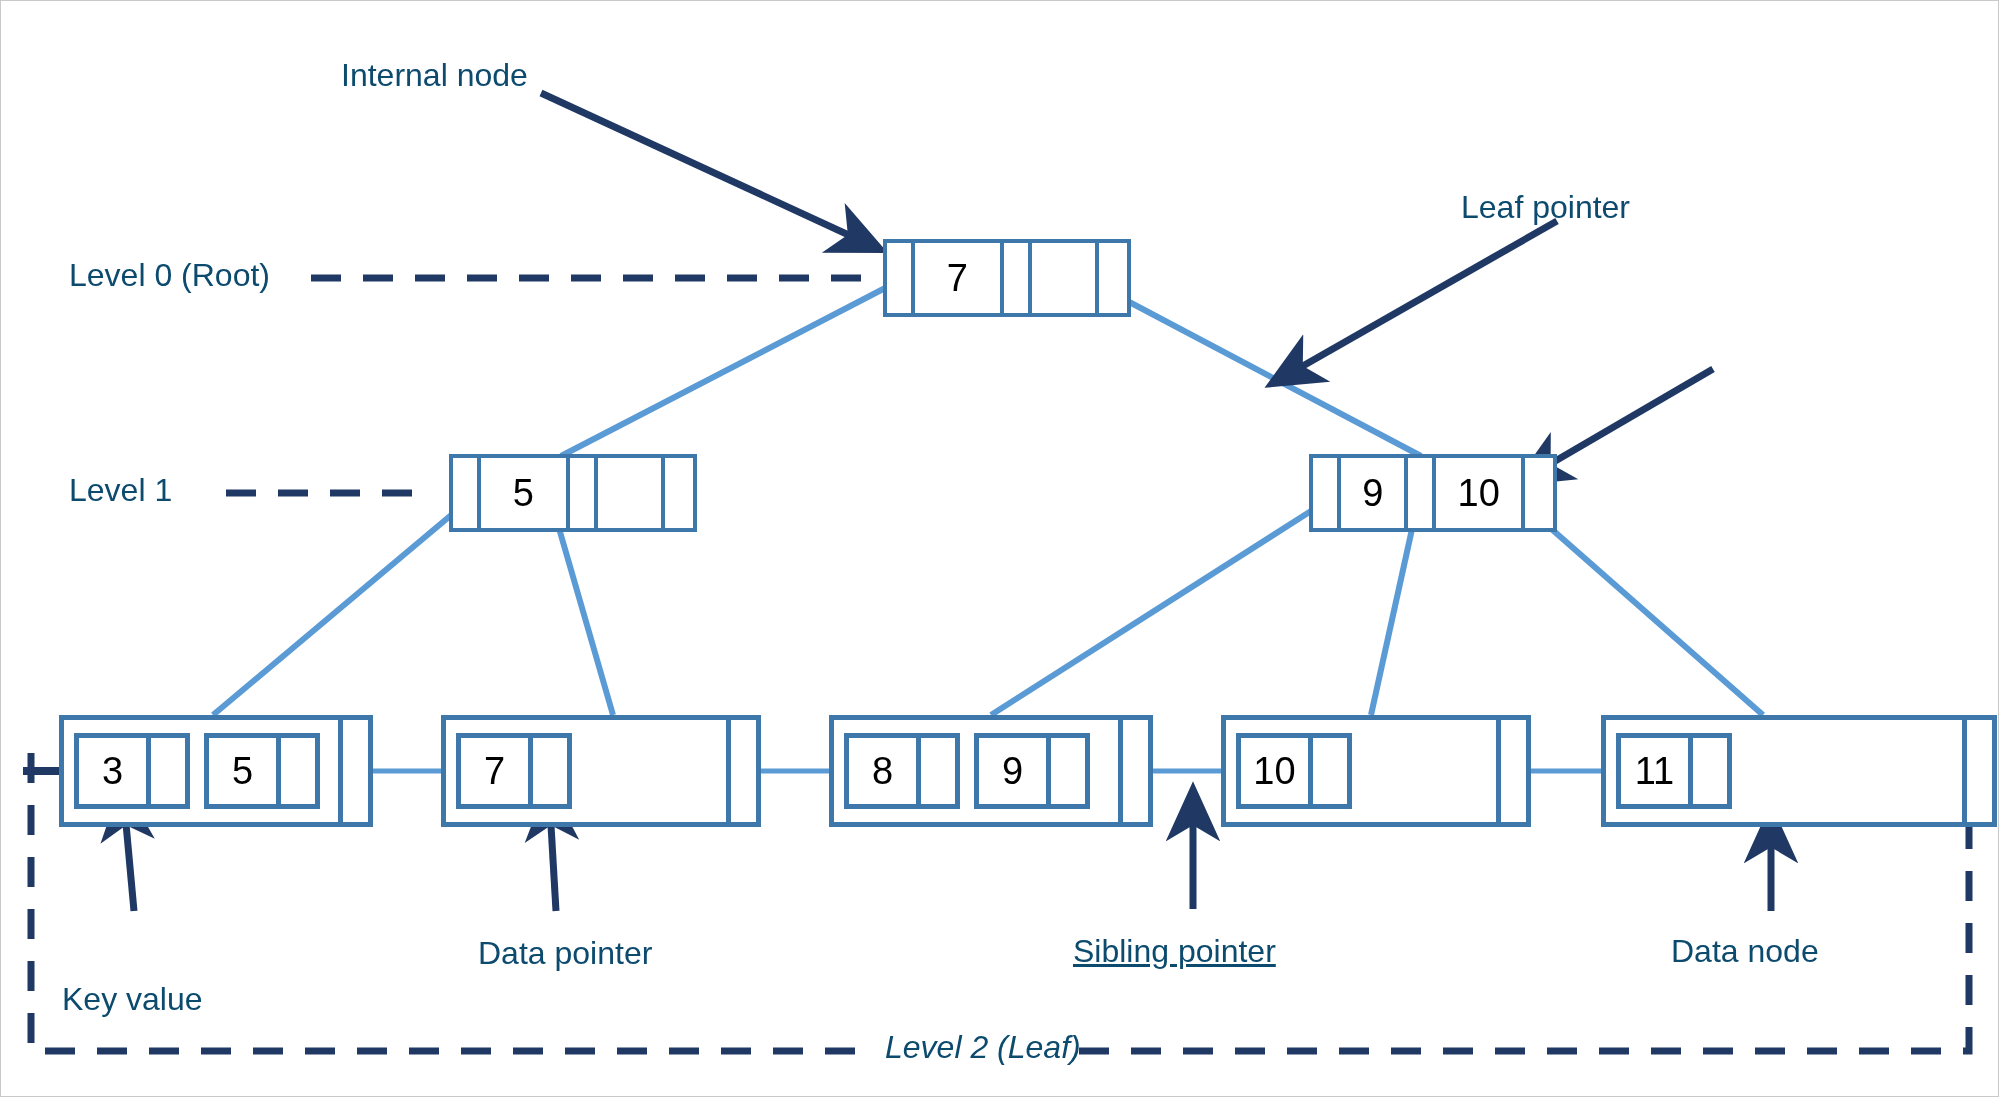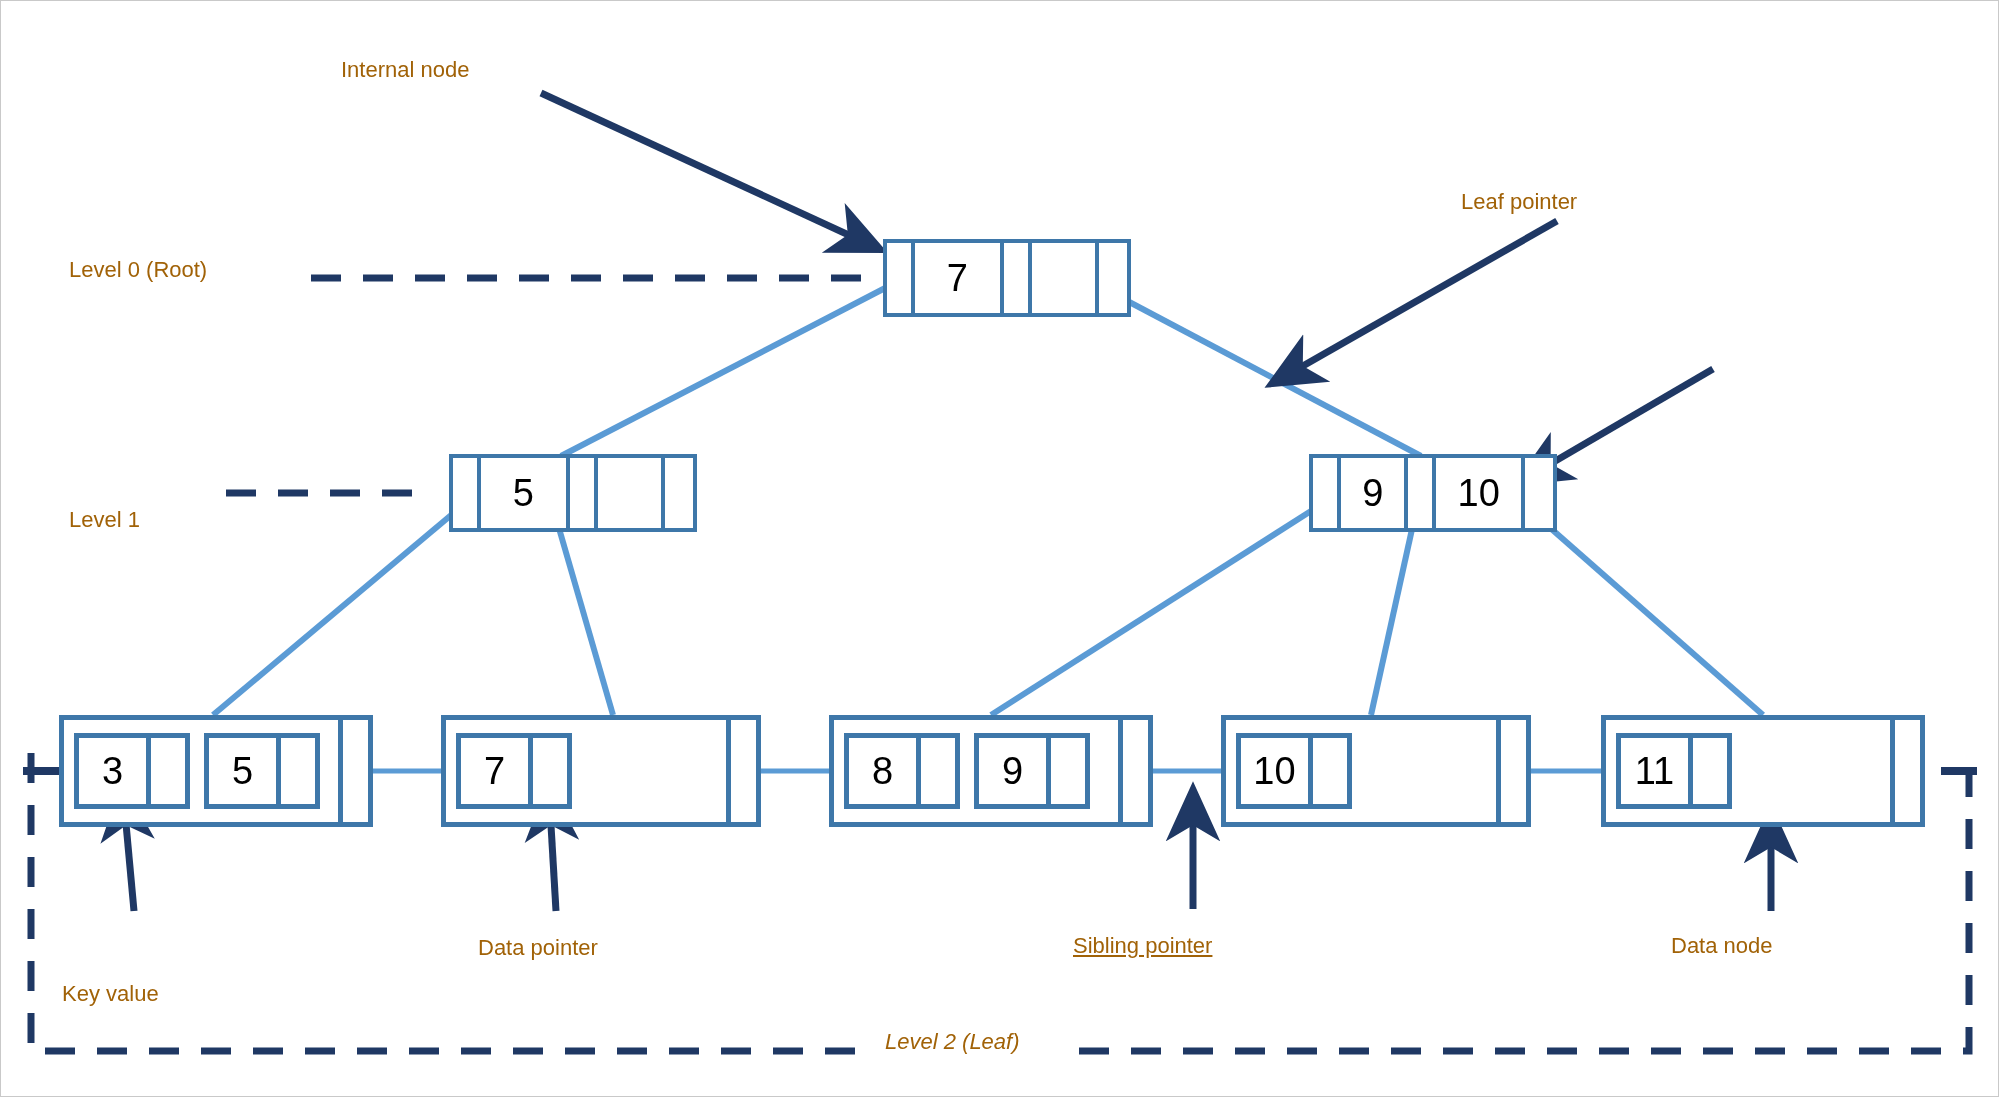--- a/index.html
+++ b/index.html
@@ -9,22 +9,22 @@
     width:1999px;
     height:1097px;
     background:#ffffff;
     border:1px solid #c9c9c9;
     box-sizing:border-box;
     overflow:hidden;
   }
   #vec{position:absolute;left:0;top:0;width:1999px;height:1097px;}
   .lbl{
     position:absolute;
-    color:#a16207;
-    font-size:22px;
+    color:#0c4a6e;
+    font-size:32px;
     line-height:1;
     white-space:nowrap;
     font-family:"Liberation Sans", sans-serif;
   }
   
   .inode{
     position:absolute;
     display:flex;
     box-sizing:border-box;
     border:4px solid #3e77a9;
@@ -138,21 +138,21 @@
       <line x1="1556" y1="220" x2="1272" y2="382"></line>
       <line x1="1712" y1="368" x2="1520" y2="480"></line>
       <line x1="133" y1="910" x2="122" y2="790"></line>
       <line x1="555" y1="910" x2="548" y2="790"></line>
       <line x1="1192" y1="908" x2="1192" y2="790"></line>
       <line x1="1770" y1="910" x2="1770" y2="812"></line>
     </g>
   </svg>
 
   <div class="lbl" style="left:68px;  top:258px;">Level 0 (Root)</div>
-  <div class="lbl" style="left:68px;  top:473px;margin-top:35px;">Level 1</div>
+  <div class="lbl" style="left:68px;  top:473px;">Level 1</div>
   <div class="lbl" style="left:884px; top:1030px;font-style:italic;">Level 2 (Leaf)</div>
 
   <div class="lbl" style="left:340px;  top:58px;">Internal node</div>
   <div class="lbl" style="left:1460px; top:190px;">Leaf pointer</div>
   <div class="lbl" style="left:61px;   top:936px;margin-top:46px;">Key value</div>
   <div class="lbl" style="left:477px;  top:936px;">Data pointer</div>
   <div class="lbl" style="left:1072px; top:934px;text-decoration:underline;">Sibling pointer</div>
   <div class="lbl" style="left:1670px; top:934px;">Data node</div>
 
   <div class="inode" style="left:882px; top:238px; width:248px; height:78px;">
@@ -220,21 +220,21 @@
   <div class="leaf" style="left:1220px; top:714px; width:310px; height:112px;">
     <div class="slots">
       <div class="slot">
         <div class="kv">10</div>
         <div class="dp"></div>
       </div>
     </div>
     <div class="sib"></div>
   </div>
 
-  <div class="leaf" style="left:1600px; top:714px; width:324px; height:112px;">
+  <div class="leaf" style="left:1600px; top:714px; width:396px; height:112px;">
     <div class="slots">
       <div class="slot">
         <div class="kv">11</div>
         <div class="dp"></div>
       </div>
     </div>
     <div class="sib"></div>
   </div>
 
 </div>

